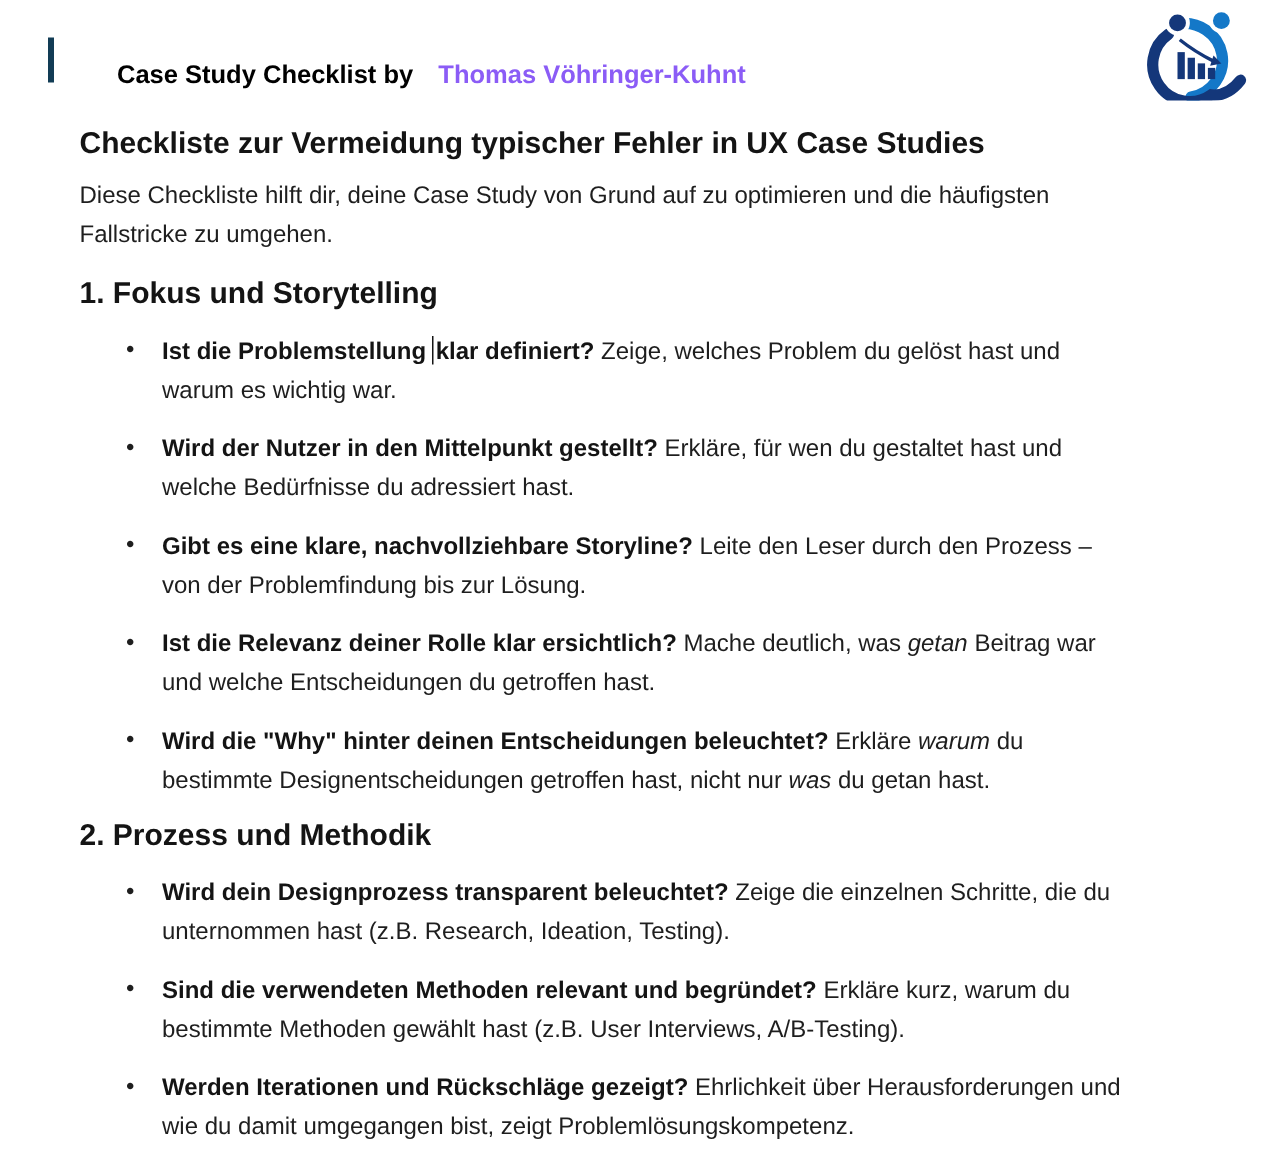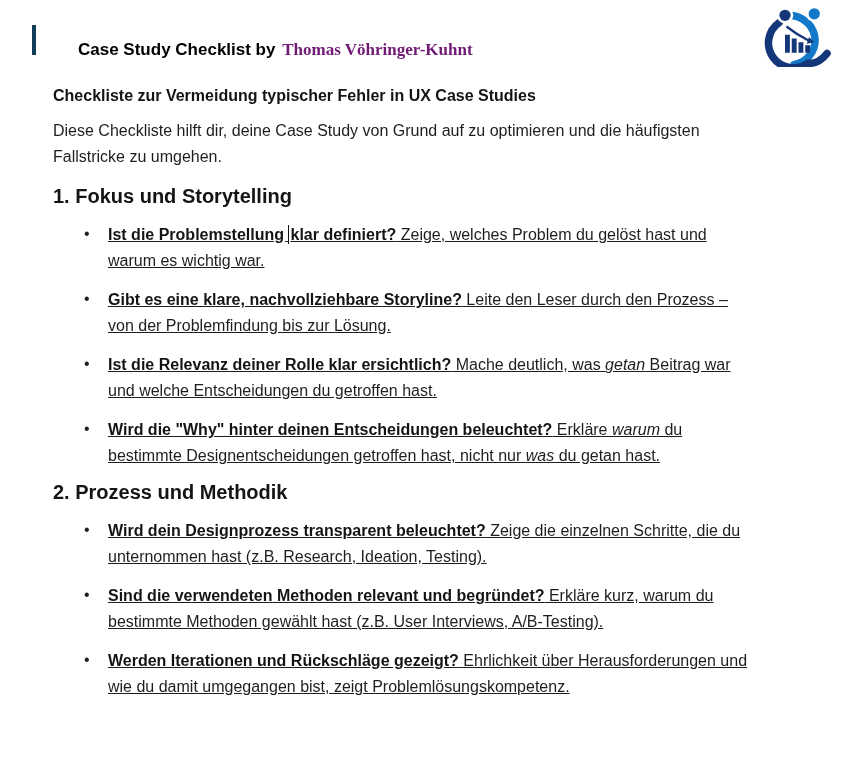--- a/index.html
+++ b/index.html
@@ -4,28 +4,28 @@
 <style>
   html,body{margin:0;padding:0;}
   body{
     width:841px;height:772px;background:#ffffff;overflow:hidden;position:relative;
     font-family:"Liberation Sans",sans-serif;color:#1e1e1e;
     -webkit-font-smoothing:antialiased;
   }
   .accent-bar{position:absolute;left:32px;top:25px;width:4px;height:30px;background:#123c55;}
   .page-title{position:absolute;left:53px;top:29px;font-size:17px;line-height:20px;white-space:nowrap;}
   .t-blue{color:#000000;margin-left:25px;}
-  .t-dark{color:#701a75;margin-left:2px;font-family:Liberation Serif, serif;}
+  .t-dark{color:#8b5cf6;margin-left:12px;}
   .logo{position:absolute;left:762px;top:7px;width:76px;height:60px;}
   main{position:absolute;left:53px;top:86px;width:712px;font-size:16px;line-height:26px;}
-  .doc-heading{font-weight:bold;margin:0 0 12px 0;font-size:16px;line-height:20px;color:#141414;}
+  .doc-heading{font-weight:bold;margin:0 0 12px 0;font-size:20px;line-height:20px;color:#141414;}
   .intro{margin:0 0 16px 0;max-width:648px;}
   .section-heading{font-weight:bold;margin:0 0 16px 0;font-size:20px;line-height:20px;color:#141414;}
   ul.checklist{list-style:none;margin:0;padding:0 0 0 55px;}
-  ul.checklist li{position:relative;margin:0 0 13px 0;max-width:645px;text-decoration:underline;}
+  ul.checklist li{position:relative;margin:0 0 13px 0;max-width:645px;}
   ul.checklist li::before{content:"\2022";position:absolute;left:-24px;top:-1px;color:#1e1e1e;}
   strong{font-weight:bold;color:#141414;}
   em{font-style:italic;}
   .caret{display:inline-block;width:0;height:19px;border-left:1.6px solid #151515;vertical-align:-4px;margin:0 1px 0 0;}
 </style>
 </head>
 <body>
 
 <div class="accent-bar"></div>
 
@@ -58,20 +58,21 @@
   </svg>
 </div>
 
 <main>
   <p class="doc-heading">Checkliste zur Vermeidung typischer Fehler in UX Case Studies</p>
   <p class="intro">Diese Checkliste hilft dir, deine Case Study von Grund auf zu optimieren und die häufigsten Fallstricke zu umgehen.</p>
   <div id="sections">
       <p class="section-heading">1. Fokus und Storytelling</p>
       <ul class="checklist">
         <li><strong>Ist die Problemstellung </strong><span class="caret"></span><strong>klar definiert?</strong><span> Zeige, welches Problem du gelöst hast und warum es wichtig war.</span></li>
+        <li><strong>Wird der Nutzer in den Mittelpunkt gestellt?</strong><span> Erkläre, für wen du gestaltet hast und welche Bedürfnisse du adressiert hast.</span></li>
         <li><strong>Gibt es eine klare, nachvollziehbare Storyline?</strong><span> Leite den Leser durch den Prozess – von der Problemfindung bis zur Lösung.</span></li>
         <li><strong>Ist die Relevanz deiner Rolle klar ersichtlich?</strong><span> Mache deutlich, was </span><em>getan</em><span> Beitrag war und welche Entscheidungen du getroffen hast.</span></li>
         <li><strong>Wird die "Why" hinter deinen Entscheidungen beleuchtet?</strong><span> Erkläre </span><em>warum</em><span> du bestimmte Designentscheidungen getroffen hast, nicht nur </span><em>was</em><span> du getan hast.</span></li>
       </ul>
       <p class="section-heading">2. Prozess und Methodik</p>
       <ul class="checklist">
         <li><strong>Wird dein Designprozess transparent beleuchtet?</strong><span> Zeige die einzelnen Schritte, die du unternommen hast (z.B. Research, Ideation, Testing).</span></li>
         <li><strong>Sind die verwendeten Methoden relevant und begründet?</strong><span> Erkläre kurz, warum du bestimmte Methoden gewählt hast (z.B. User Interviews, A/B-Testing).</span></li>
         <li><strong>Werden Iterationen und Rückschläge gezeigt?</strong><span> Ehrlichkeit über Herausforderungen und wie du damit umgegangen bist, zeigt Problemlösungskompetenz.</span></li>
       </ul>

